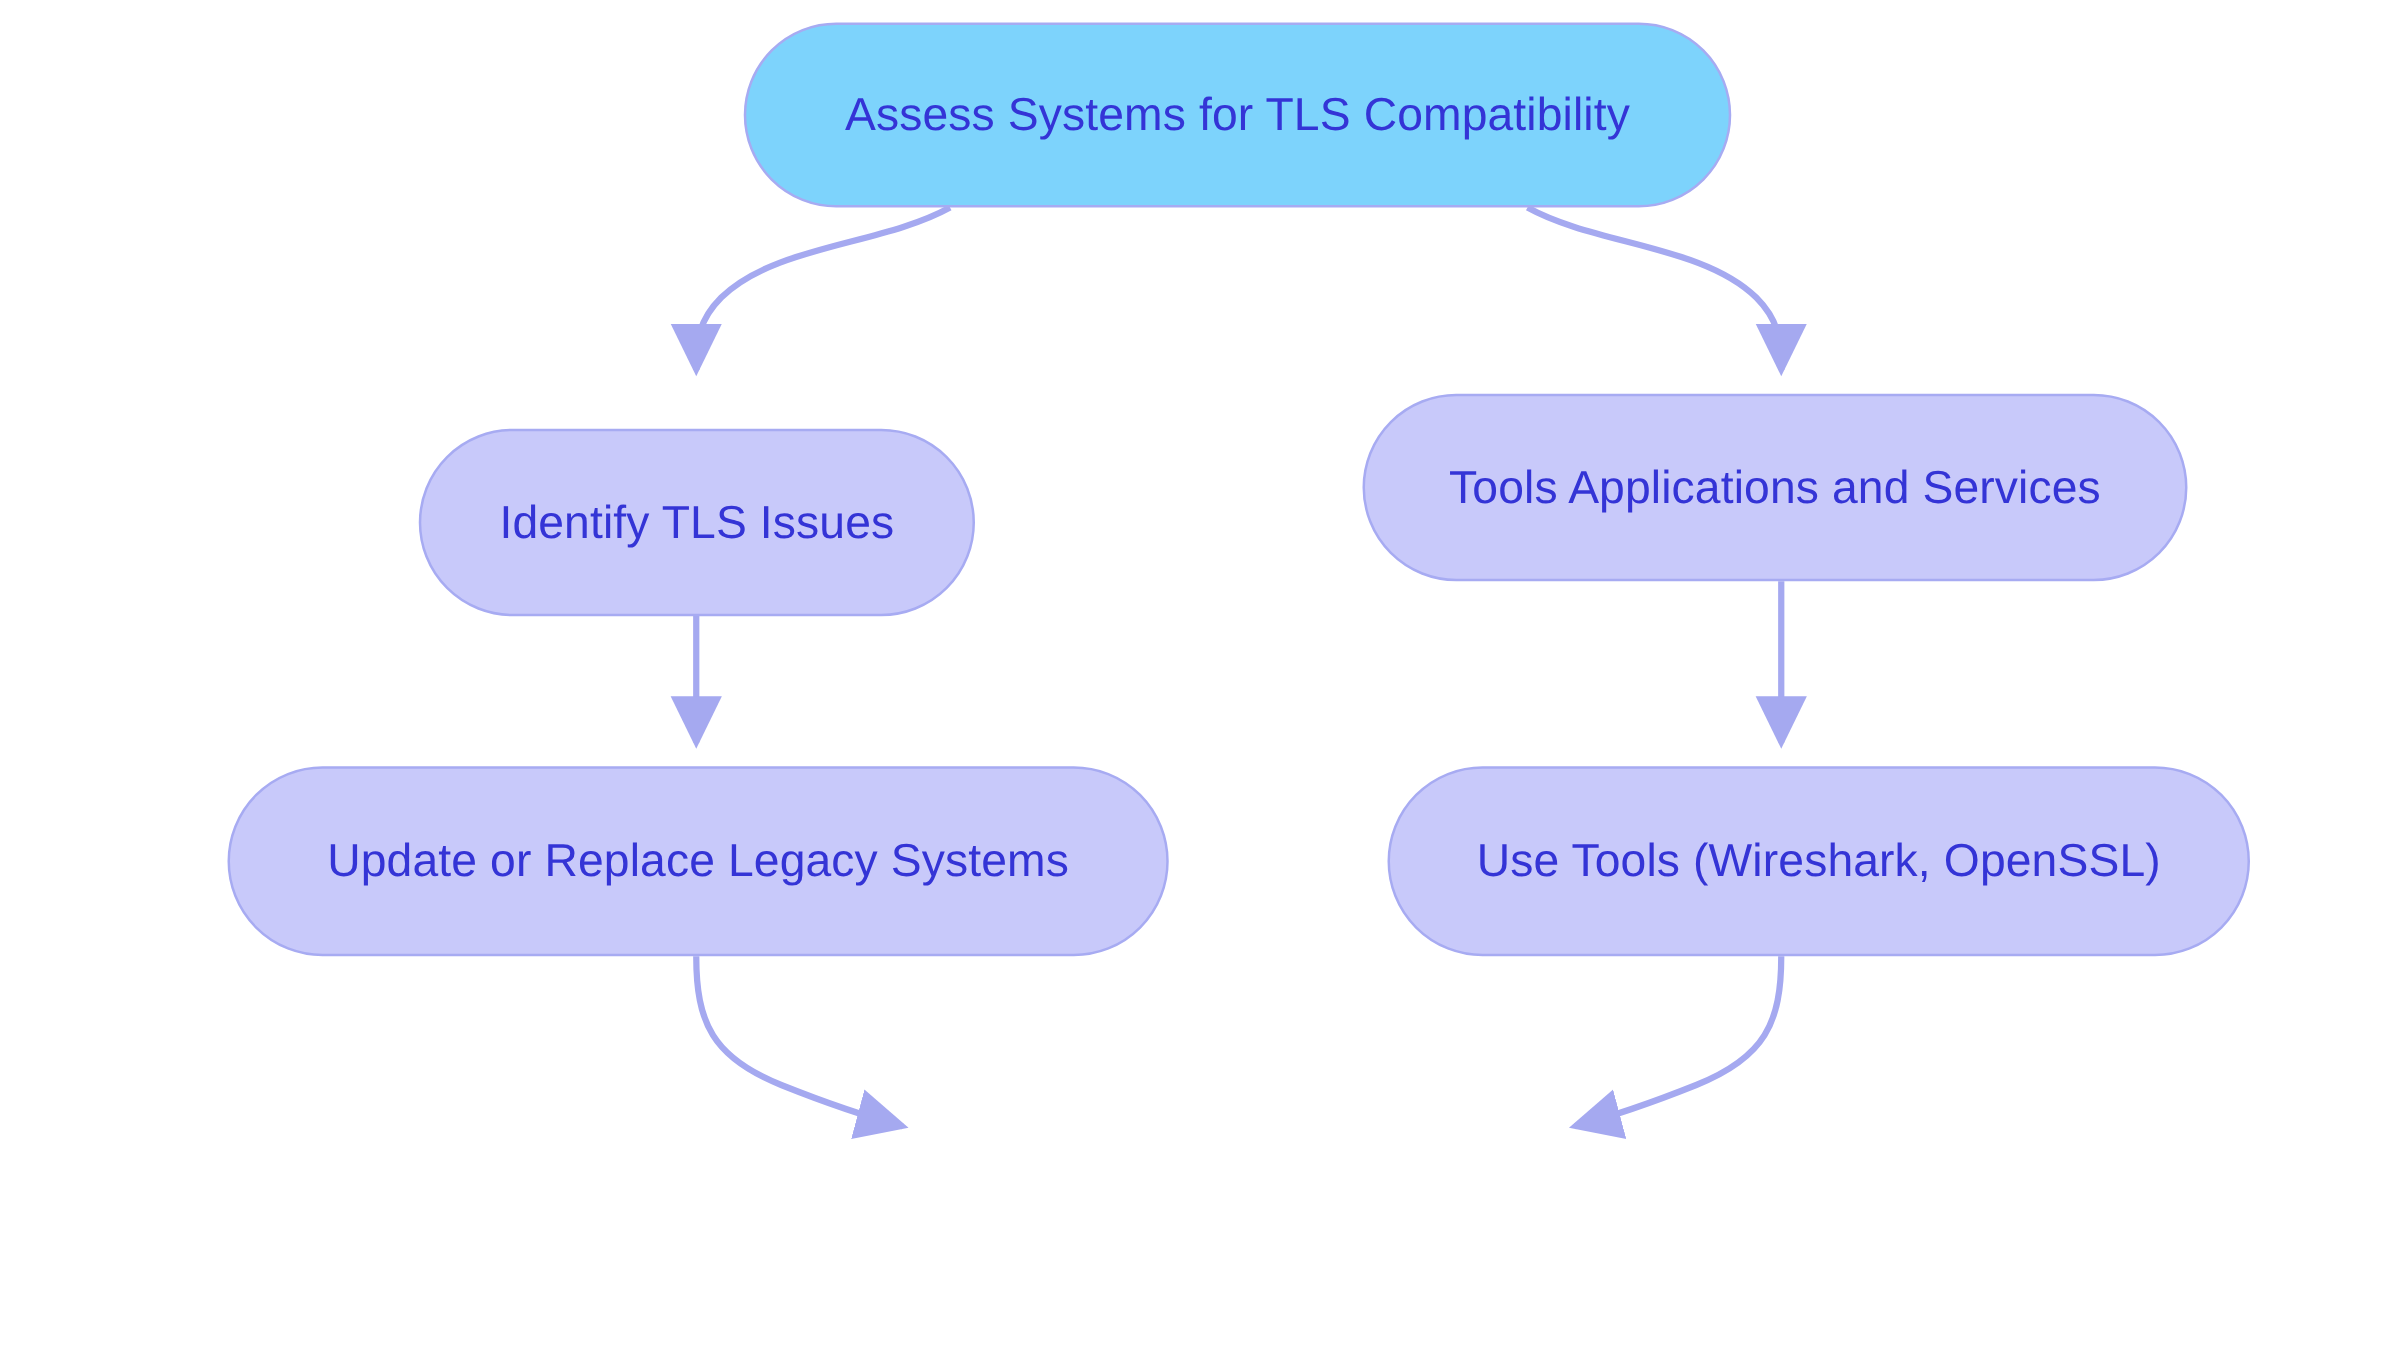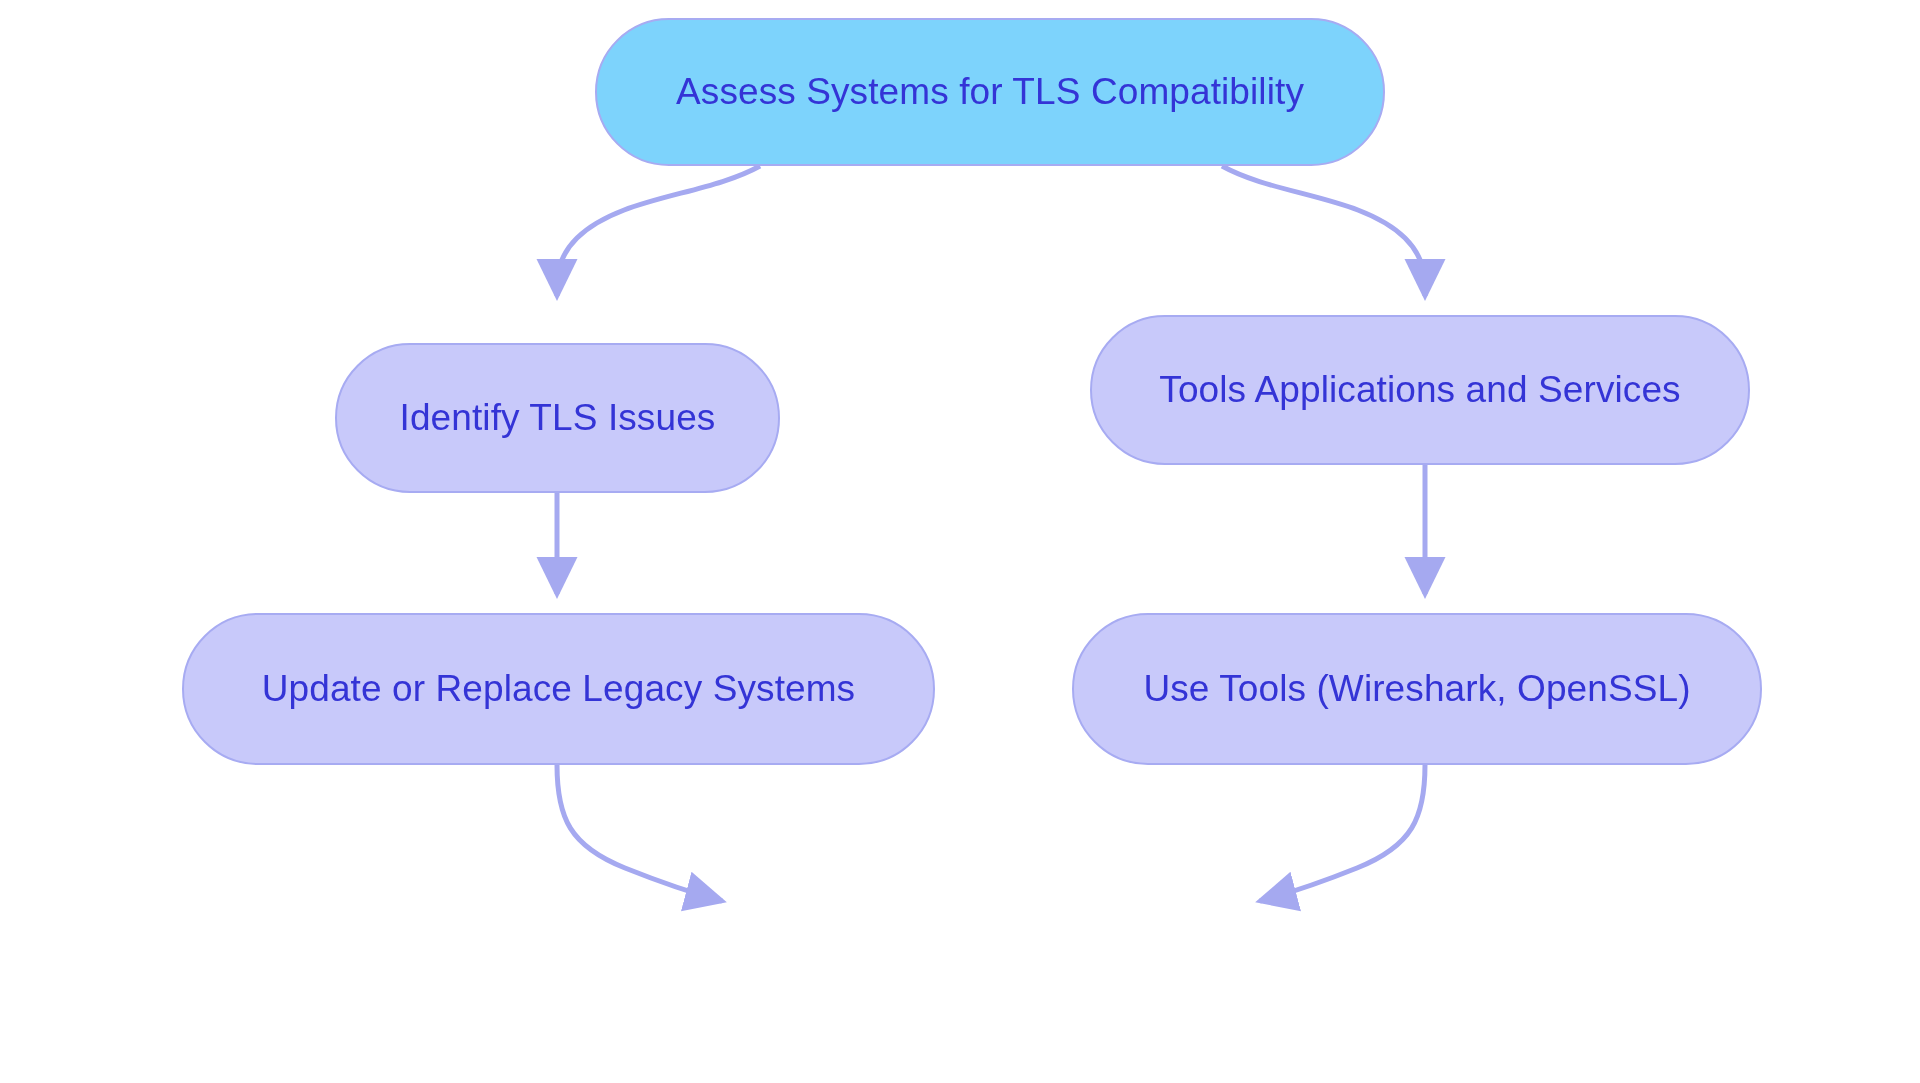--- a/index.html
+++ b/index.html
@@ -61,21 +61,21 @@
     left: 1090px; top: 315px;  width: 660px;  height: 150px;
     border-radius: 75px;
     font-size: 37px;
   }
   #node-update {
     left: 182px;  top: 613px;  width: 753px;  height: 152px;
     border-radius: 76px;
     font-size: 37px;
   }
   #node-tools {
-    left: 1072px; top: 613px;  width: 690px;  height: 152px;
+    left: 1110px; top: 613px;  width: 690px;  height: 152px;
     border-radius: 76px;
     font-size: 37px;
   }
   #node-ensure {
     left: 642px;  top: 910px;  width: 695px;  height: 152px;
     border-radius: 76px;
     font-size: 37px;
   }
 </style>
 </head>

